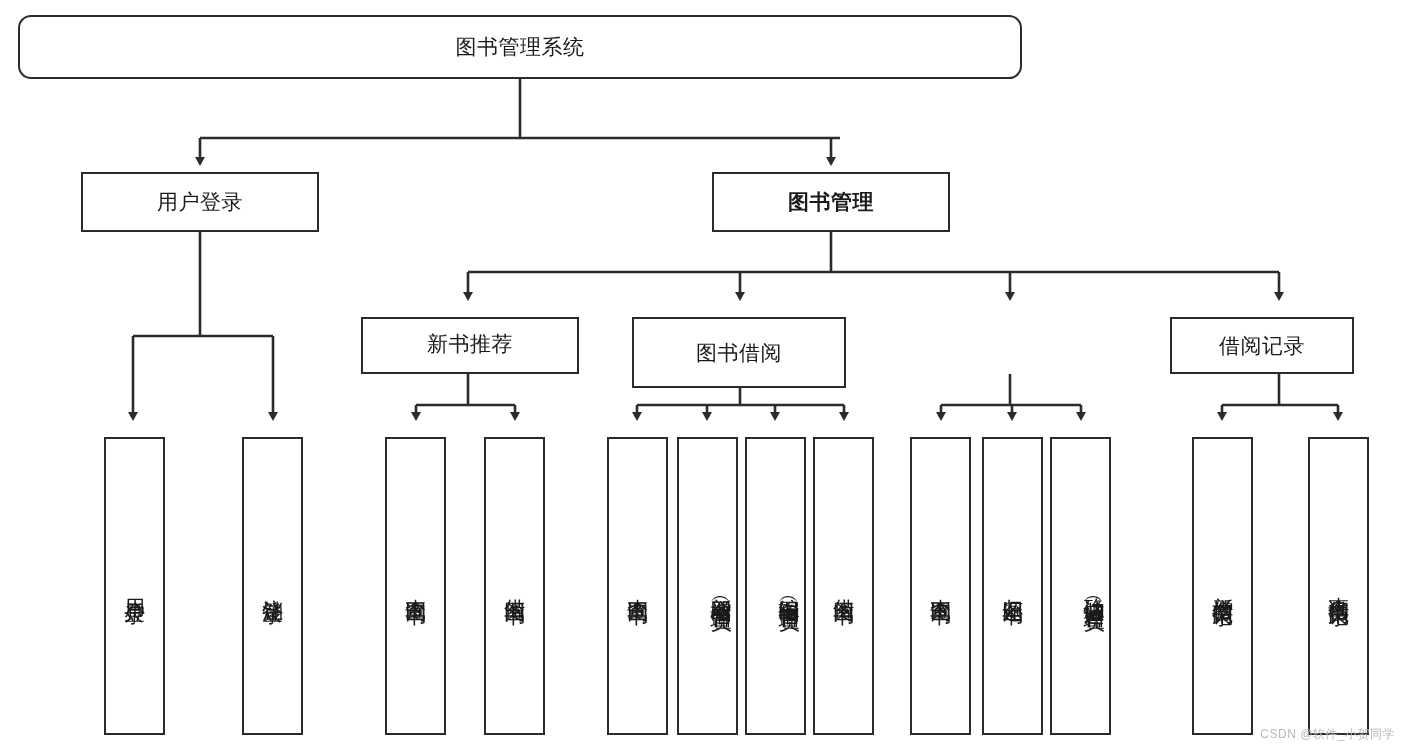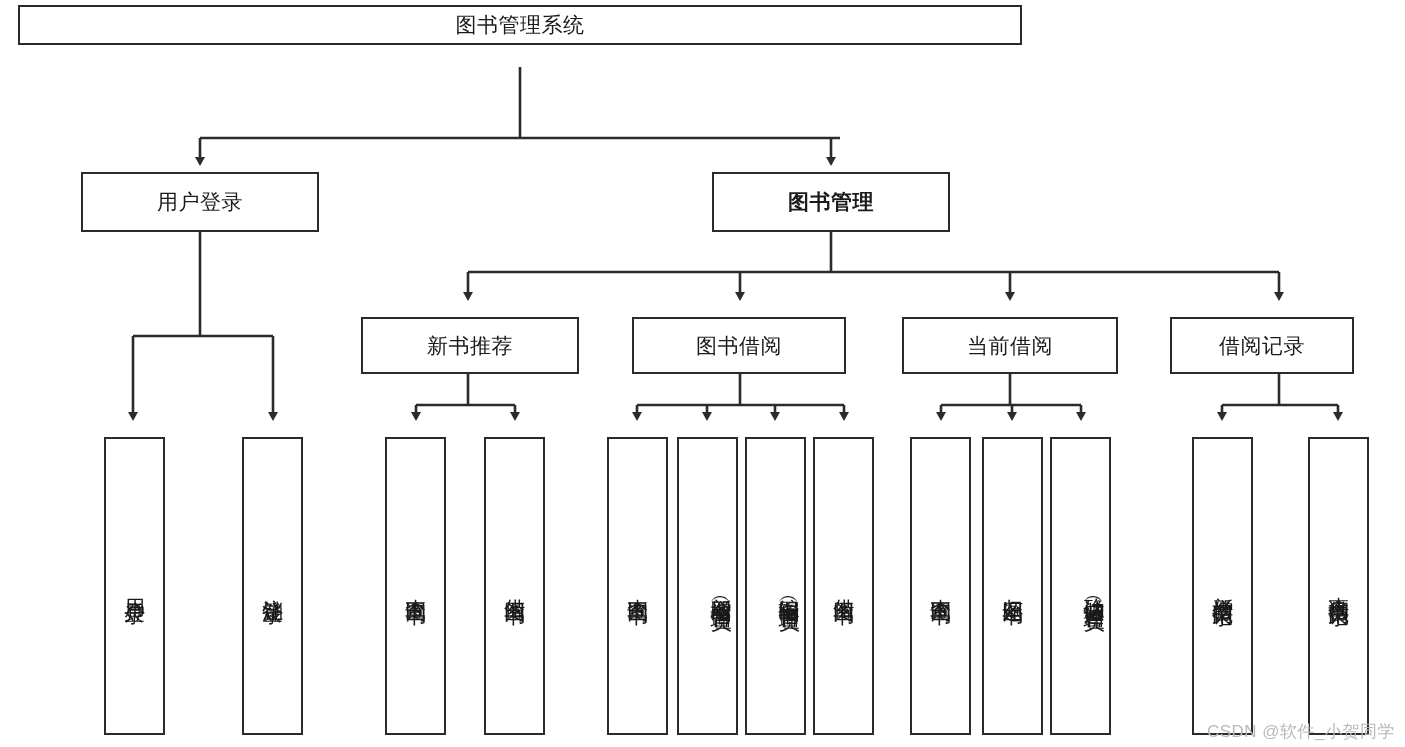--- a/index.html
+++ b/index.html
@@ -54,21 +54,21 @@
     white-space: nowrap;
   }
   .node-v.centered {
     align-items: center;
     padding-top: 0;
   }
   #watermark {
     position: absolute;
     right: 10px;
     bottom: 4px;
-    font-size: 17px;
+    font-size: 12px;
     color: #b9b9b9;
     letter-spacing: 0.5px;
     white-space: nowrap;
     user-select: none;
   }
 </style>
 </head>
 <body>
 
 <div id="diagram-root">
@@ -116,28 +116,27 @@
       <path d="M1012,405 L1012,413" marker-end="url(#arrow)"></path>
       <path d="M1081,405 L1081,413" marker-end="url(#arrow)"></path>
 
       <path d="M1279,374 L1279,405"></path>
       <path d="M1222,405 L1338,405"></path>
       <path d="M1222,405 L1222,413" marker-end="url(#arrow)"></path>
       <path d="M1338,405 L1338,413" marker-end="url(#arrow)"></path>
     </g>
   </svg>
 
-  <div class="node node-h" style="left: 18px; top: 5px; width: 1004px; height: 40px;">图书管理系统</div>
+  <div class="node node-h" style="left: 18px; top: 15px; width: 1004px; height: 64px; border-radius: 13px;">图书管理系统</div>
 
   <div class="node node-h" style="left: 81px; top: 172px; width: 238px; height: 60px;">用户登录</div>
   <div class="node node-h" style="left: 712px; top: 172px; width: 238px; height: 60px; font-weight: bold;">图书管理</div>
 
-  <div class="node node-h" style="left: 361px; top: 317px; width: 218px; height: 57px;">新书推荐</div>
-  <div class="node node-h" style="left: 632px; top: 317px; width: 214px; height: 57px; text-align: center;">图书借阅</div>
-  <div class="node node-h" style="left: 902px; top: 317px; width: 216px; height: 57px;">当前借阅</div>
+  <div class="node node-h" style="left: 361px; top: 317px; width: 218px; height: 57px; font-family: Liberation Mono, monospace;">新书推荐</div>
+  <div class="node node-h" style="left: 632px; top: 317px; width: 214px; height: 71px; text-align: center;">图书借阅</div>
   <div class="node node-h" style="left: 1170px; top: 317px; width: 184px; height: 57px;">借阅记录</div>
 
   <div class="node node-v centered" style="left: 104px; top: 437px; width: 61px; height: 298px;">用户登录</div>
   <div class="node node-v centered" style="left: 242px; top: 437px; width: 61px; height: 298px;">注销登录</div>
   <div class="node node-v centered" style="left: 385px; top: 437px; width: 61px; height: 298px;">查询图书</div>
   <div class="node node-v centered" style="left: 484px; top: 437px; width: 61px; height: 298px;">借阅图书</div>
   <div class="node node-v centered" style="left: 607px; top: 437px; width: 61px; height: 298px;">查询图书</div>
   <div class="node node-v" style="left: 677px; top: 437px; width: 61px; height: 298px;">新增图书（管理员）</div>
   <div class="node node-v" style="left: 745px; top: 437px; width: 61px; height: 298px;">编辑图书（管理员）</div>
   <div class="node node-v centered" style="left: 813px; top: 437px; width: 61px; height: 298px;">借阅图书</div>

